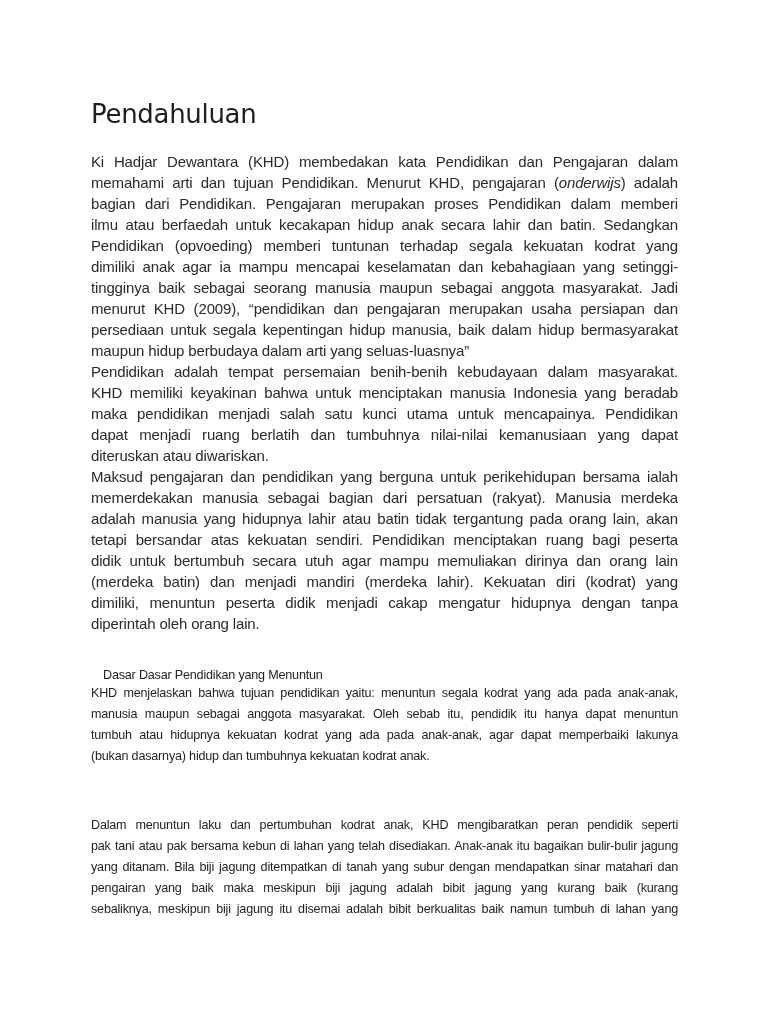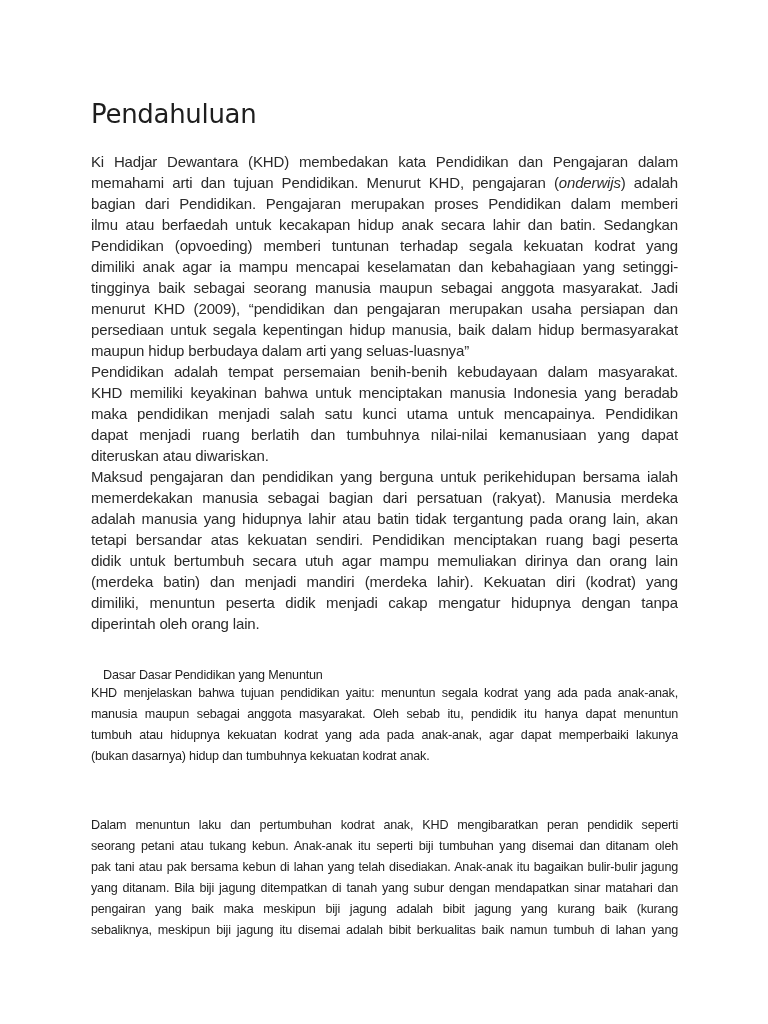--- a/index.html
+++ b/index.html
@@ -115,20 +115,19 @@
 
   <div class="block sec2" style="top:683px;">
     <span class="line">KHD menjelaskan bahwa tujuan pendidikan yaitu: menuntun segala kodrat yang ada pada anak-anak,</span>
     <span class="line">manusia maupun sebagai anggota masyarakat. Oleh sebab itu, pendidik itu hanya dapat menuntun</span>
     <span class="line">tumbuh atau hidupnya kekuatan kodrat yang ada pada anak-anak, agar dapat memperbaiki lakunya</span>
     <span class="line last">(bukan dasarnya) hidup dan tumbuhnya kekuatan kodrat anak.</span>
   </div>
 
   <div class="block sec2" style="top:787px;margin-top:28px;">
     <span class="line">Dalam menuntun laku dan pertumbuhan kodrat anak, KHD mengibaratkan peran pendidik seperti</span>
-    <span class="line">seorang petani atau tukang kebun. Anak-anak itu seperti biji tumbuhan yang disemai dan ditanam oleh</span>
     <span class="line">pak tani atau pak bersama kebun di lahan yang telah disediakan. Anak-anak itu bagaikan bulir-bulir jagung</span>
     <span class="line">yang ditanam. Bila biji jagung ditempatkan di tanah yang subur dengan mendapatkan sinar matahari dan</span>
     <span class="line">pengairan yang baik maka meskipun biji jagung adalah bibit jagung yang kurang baik (kurang</span>
     <span class="line">sebaliknya, meskipun biji jagung itu disemai adalah bibit berkualitas baik namun tumbuh di lahan yang</span>
   </div>
 
 </div>
 
 </body></html>

